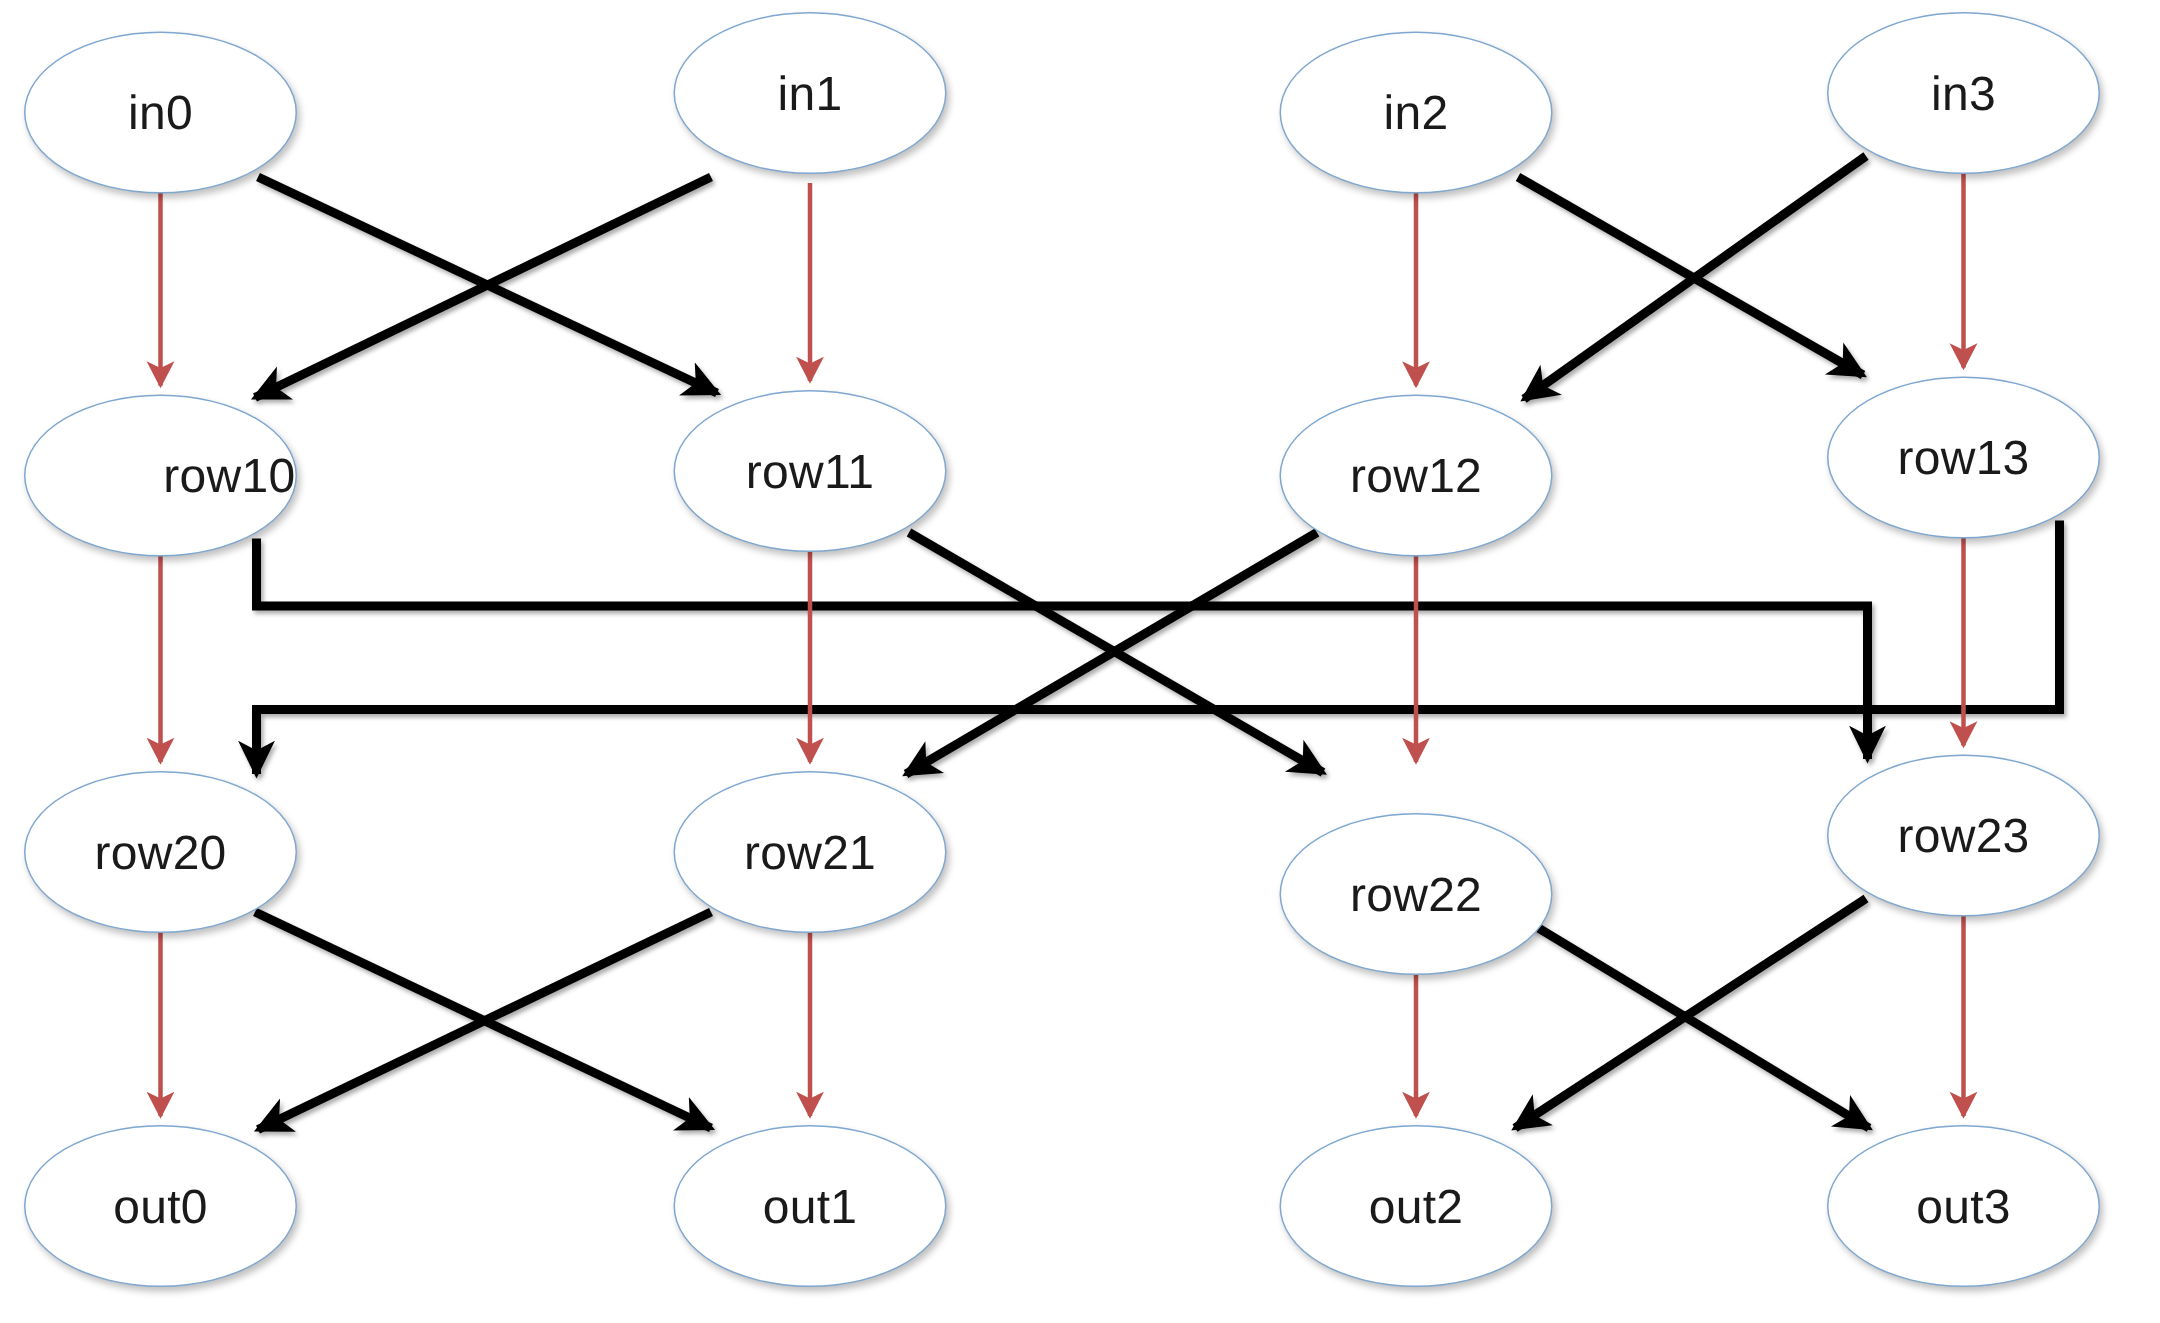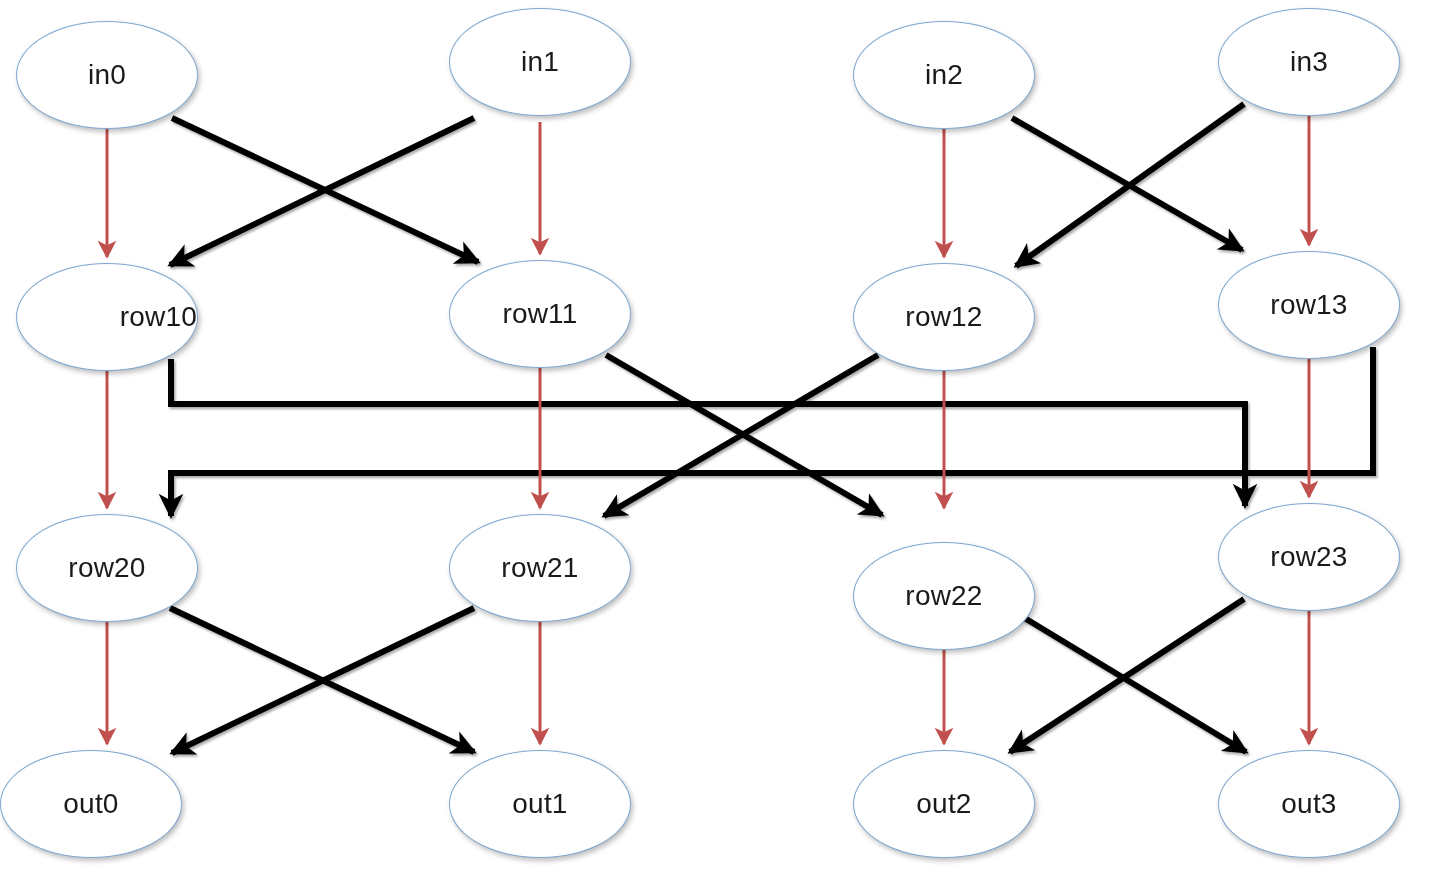--- a/index.html
+++ b/index.html
@@ -29,21 +29,21 @@
     box-sizing: border-box;
     border-radius: 50%;
     background: #ffffff;
     border: 1.6px solid #7fa7d0;
     box-shadow: 2px 3px 5px rgba(0,0,0,0.25);
     display: flex;
     align-items: center;
     justify-content: center;
   }
   .node-label {
-    font-size: 28px;
+    font-size: 32px;
     color: #1a1a1a;
     line-height: 1;
     letter-spacing: 0.2px;
     user-select: none;
   }
 </style>
 </head>
 <body>
 
 <div id="stage">
@@ -139,21 +139,21 @@
   <div class="node" style="left: 449px; top: 514px; width: 182px; height: 108px;">
     <span class="node-label">row21</span>
   </div>
   <div class="node" style="left: 853px; top: 542px; width: 182px; height: 108px;">
     <span class="node-label">row22</span>
   </div>
   <div class="node" style="left: 1218px; top: 503px; width: 182px; height: 108px; text-align: center;">
     <span class="node-label">row23</span>
   </div>
 
-  <div class="node" style="left: 0; top: 750px; width: 182px; height: 108px;">
+  <div class="node" style="left: 16px; top: 750px; width: 182px; height: 108px;">
     <span class="node-label">out0</span>
   </div>
   <div class="node" style="left: 449px; top: 750px; width: 182px; height: 108px;">
     <span class="node-label">out1</span>
   </div>
   <div class="node" style="left: 853px; top: 750px; width: 182px; height: 108px;">
     <span class="node-label">out2</span>
   </div>
   <div class="node" style="left: 1218px; top: 750px; width: 182px; height: 108px;">
     <span class="node-label">out3</span>

